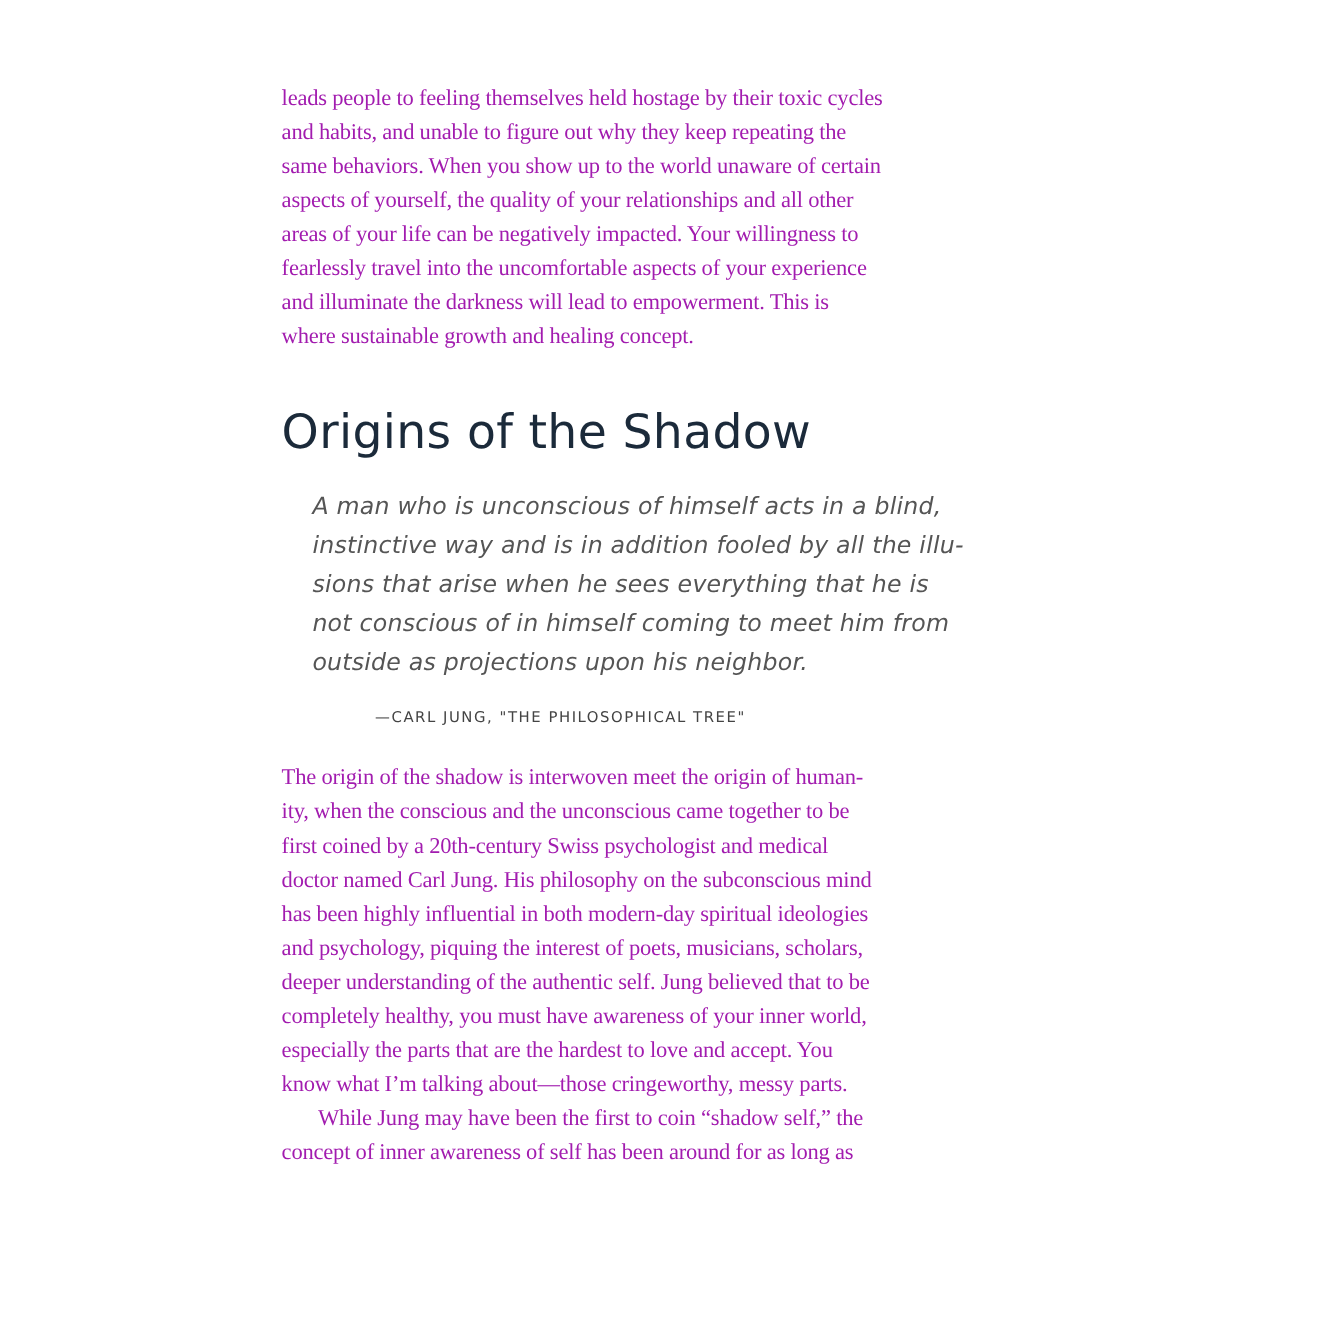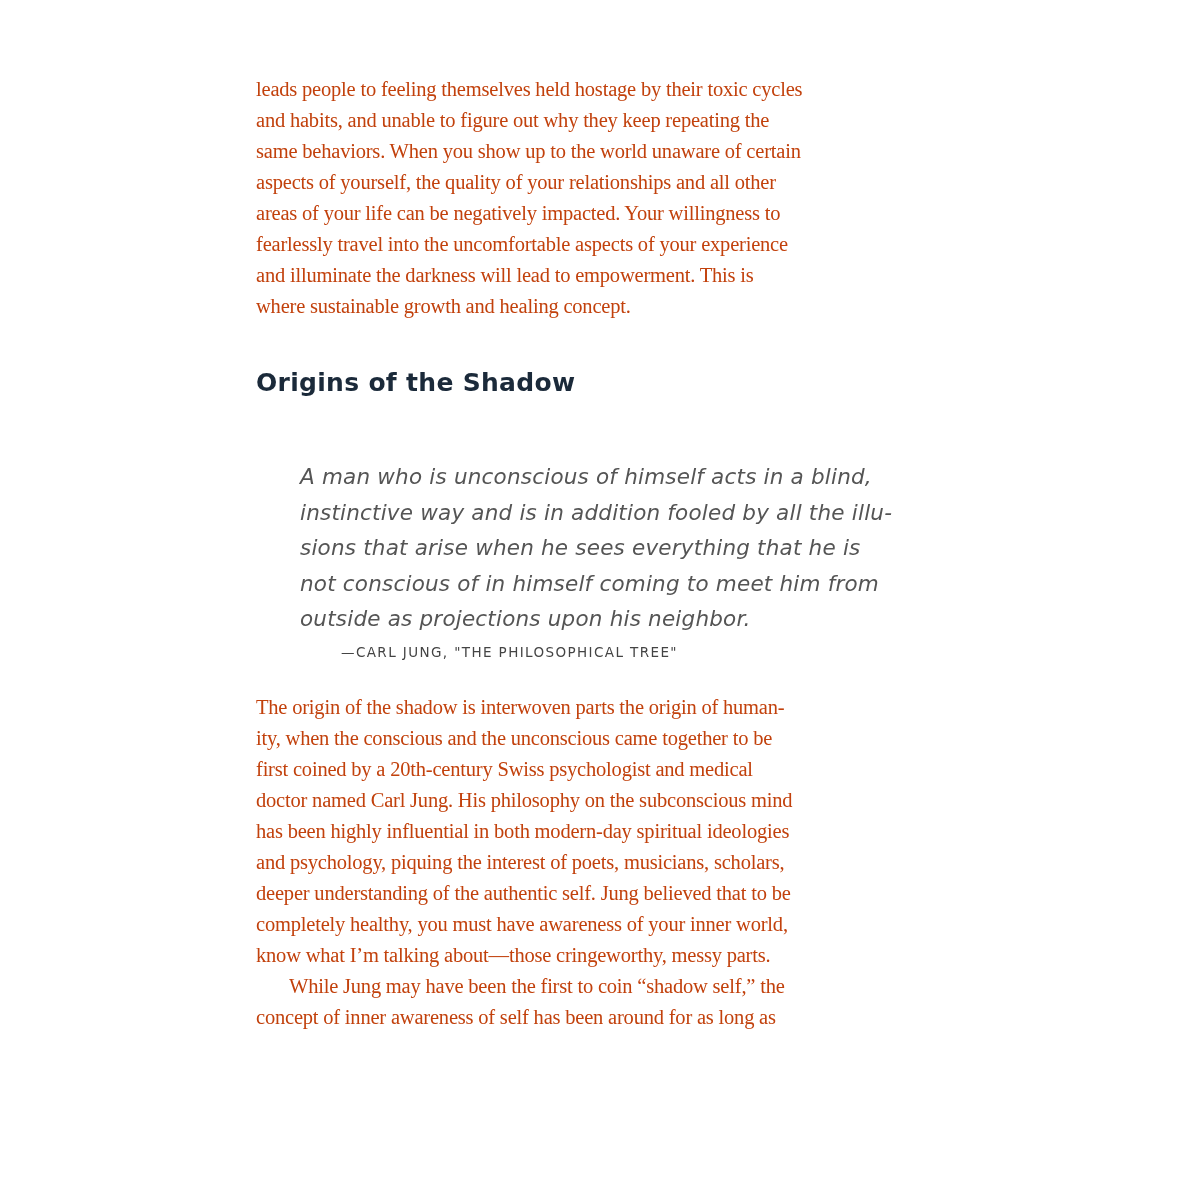--- a/index.html
+++ b/index.html
@@ -16,32 +16,32 @@
     .page {
       position: absolute;
       left: 256px;
       top: 74px;
       width: 690px;
     }
     .body-text {
       font-family: "Liberation Serif", "DejaVu Serif", serif;
       font-size: 20.5px;
       line-height: 31px;
-      color: #c2410c;
+      color: #a21caf;
       margin: 0;
       letter-spacing: -0.2px;
     }
     .body-text .line {
       display: block;
       white-space: nowrap;
     }
     .heading {
       font-family: "DejaVu Sans", "Liberation Sans", sans-serif;
-      font-weight: bold;
-      font-size: 25px;
+      font-weight: normal;
+      font-size: 43px;
       color: #1b2a3a;
       margin: 0;
       position: absolute;
       left: 0;
       top: 294px;
       letter-spacing: 0.3px;
       white-space: nowrap;
     }
     .epigraph {
       position: absolute;
@@ -94,37 +94,38 @@
     <span class="line">same behaviors. When you show up to the world unaware of certain</span>
     <span class="line">aspects of yourself, the quality of your relationships and all other</span>
     <span class="line">areas of your life can be negatively impacted. Your willingness to</span>
     <span class="line">fearlessly travel into the uncomfortable aspects of your experience</span>
     <span class="line">and illuminate the darkness will lead to empowerment. This is</span>
     <span class="line">where sustainable growth and healing concept.</span>
   </p>
 
   <h2 class="heading">Origins of the Shadow</h2>
 
-  <blockquote class="epigraph" style="margin:16px;">
+  <blockquote class="epigraph" style="margin:0;">
     <span class="line">A man who is unconscious of himself acts in a blind,</span>
     <span class="line">instinctive way and is in addition fooled by all the illu-</span>
     <span class="line">sions that arise when he sees everything that he is</span>
     <span class="line">not conscious of in himself coming to meet him from</span>
     <span class="line">outside as projections upon his neighbor.</span>
   </blockquote>
 
   <div class="attribution">—CARL JUNG, "THE PHILOSOPHICAL TREE"</div>
 
   <div class="body-text para2">
-    <span class="line">The origin of the shadow is interwoven parts the origin of human-</span>
+    <span class="line">The origin of the shadow is interwoven meet the origin of human-</span>
     <span class="line">ity, when the conscious and the unconscious came together to be</span>
     <span class="line">first coined by a 20th-century Swiss psychologist and medical</span>
     <span class="line">doctor named Carl Jung. His philosophy on the subconscious mind</span>
     <span class="line">has been highly influential in both modern-day spiritual ideologies</span>
     <span class="line">and psychology, piquing the interest of poets, musicians, scholars,</span>
     <span class="line">deeper understanding of the authentic self. Jung believed that to be</span>
     <span class="line">completely healthy, you must have awareness of your inner world,</span>
+    <span class="line">especially the parts that are the hardest to love and accept. You</span>
     <span class="line">know what I’m talking about—those cringeworthy, messy parts.</span>
     <span class="line indent">While Jung may have been the first to coin “shadow self,” the</span>
     <span class="line">concept of inner awareness of self has been around for as long as</span>
   </div>
 
 </div>
 
 </body></html>

